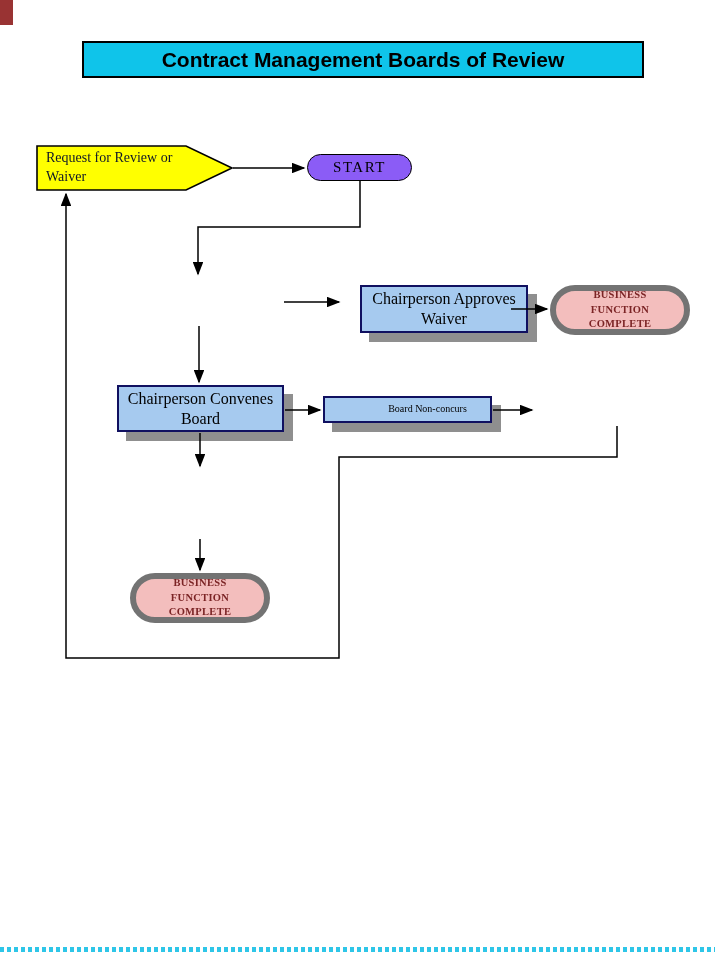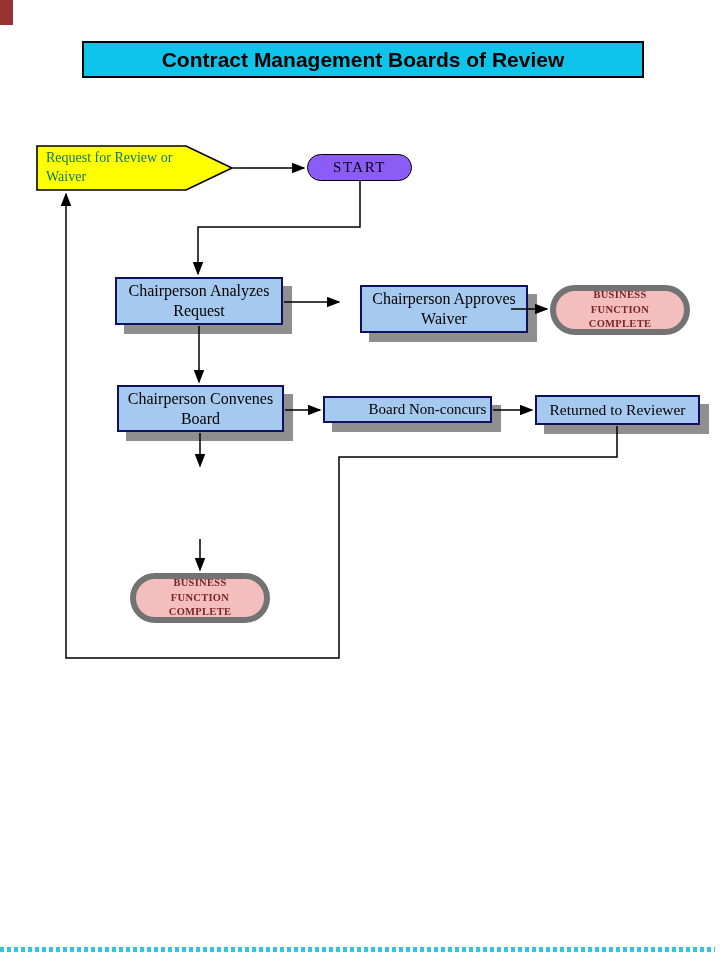--- a/index.html
+++ b/index.html
@@ -23,40 +23,40 @@
   }
   .label{white-space:pre-line;}
   .blue{
     background:#A6CAEF;border:2px solid #101060;
     box-shadow:9px 9px 0 0 #8F8F8F;
     font-size:16px;line-height:1.25;color:#000;
   }
   .n-analyzes {left:115px;top:277px;width:168px;height:48px;}
   .n-approves {left:342px;top:285px;width:168px;height:48px;margin-left:18px;}
   .n-convenes {left:117px;top:385px;width:167px;height:47px;}
-  .n-nonconcurs{left:323px;top:396px;width:169px;height:27px;font-size:15px;padding-left:40px;}
+  .n-nonconcurs{left:323px;top:396px;width:169px;height:27px;font-size:10px;padding-left:40px;}
   .n-returned {left:535px;top:395px;width:165px;height:30px;font-size:15.5px;}
   .n-concurs  {left:118px;top:469px;width:166px;height:69px;}
   .stadium{
     border:6px solid #737373;border-radius:26px;
     font-size:10.5px;font-weight:bold;line-height:1.4;
     letter-spacing:0.3px;color:#7B2425;background:#F3BEBD;
   }
   .n-bfc-right {left:550px;top:285px;width:140px;height:50px;}
   .n-bfc-bottom{left:130px;top:573px;width:140px;height:50px;}
   .n-start{
     left:307px;top:154px;width:105px;height:27px;
     background:#8b5cf6;border:1.5px solid #000;border-radius:14px;
     font-size:15px;letter-spacing:1.5px;color:#000;
   }
   .pentagon{position:absolute;left:36px;top:145px;width:198px;height:46px;}
   .pentagon svg{position:absolute;left:0;top:0;}
   .pentagon .label{
     position:absolute;left:10px;top:4px;width:160px;text-align:left;
-    font-size:14px;line-height:1.35;color:#0f766e;
+    font-size:14px;line-height:1.35;color:#0f172a;
   }
   .connectors{position:absolute;left:0;top:0;pointer-events:none;}
   .dotted-edge{
     position:absolute;left:0;top:947px;width:720px;height:5px;
     background:repeating-linear-gradient(90deg,#2EC6E8 0 4px,transparent 4px 7px);
   }
 </style>
 </head>
 <body>
 
@@ -73,42 +73,35 @@
       <polygon points="1,1 150,1 196,23 150,45 1,45" fill="#FFFF00" stroke="#000000" stroke-width="1.6"></polygon>
     </svg>
     <span class="label">Request for Review or
 Waiver</span>
   </div>
 
   <div class="node n-start">
     <span class="label">START</span>
   </div>
 
-  <div class="node blue n-analyzes">
-    <span class="label">Chairperson Analyzes
-Request</span>
-  </div>
 
   <div class="node blue n-approves">
     <span class="label">Chairperson Approves
 Waiver</span>
   </div>
 
   <div class="node blue n-convenes">
     <span class="label">Chairperson Convenes
 Board</span>
   </div>
 
   <div class="node blue n-nonconcurs">
     <span class="label">Board Non-concurs</span>
   </div>
 
-  <div class="node blue n-returned">
-    <span class="label">Returned to Reviewer</span>
-  </div>
 
 
   <div class="node stadium n-bfc-right">
     <span class="label">BUSINESS
 FUNCTION
 COMPLETE</span>
   </div>
 
   <div class="node stadium n-bfc-bottom">
     <span class="label">BUSINESS

